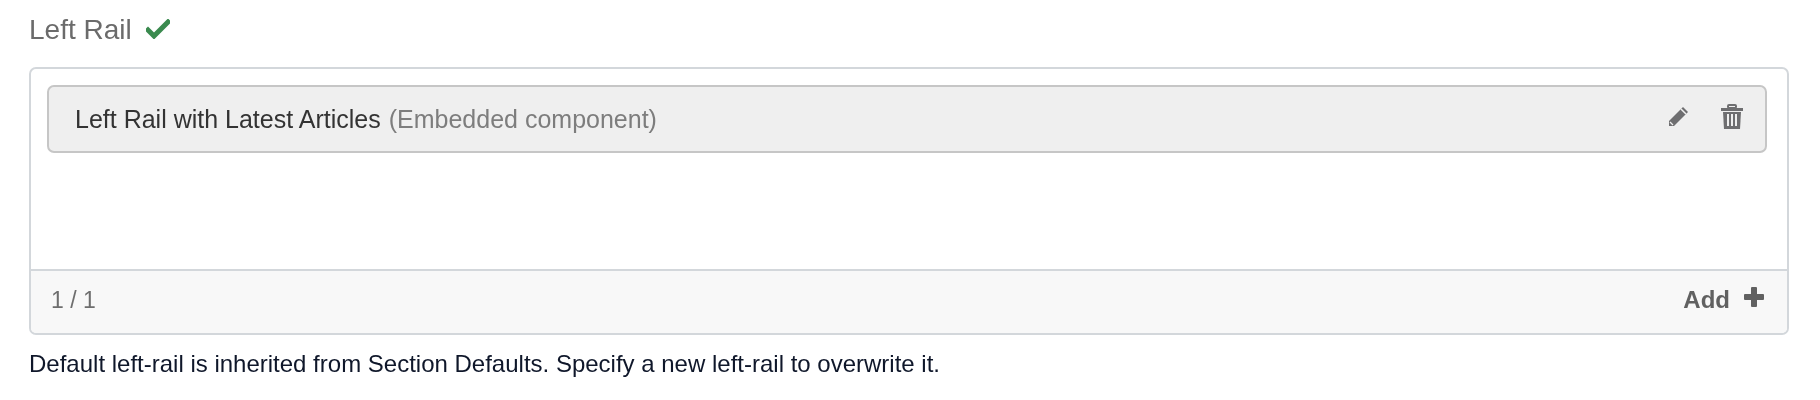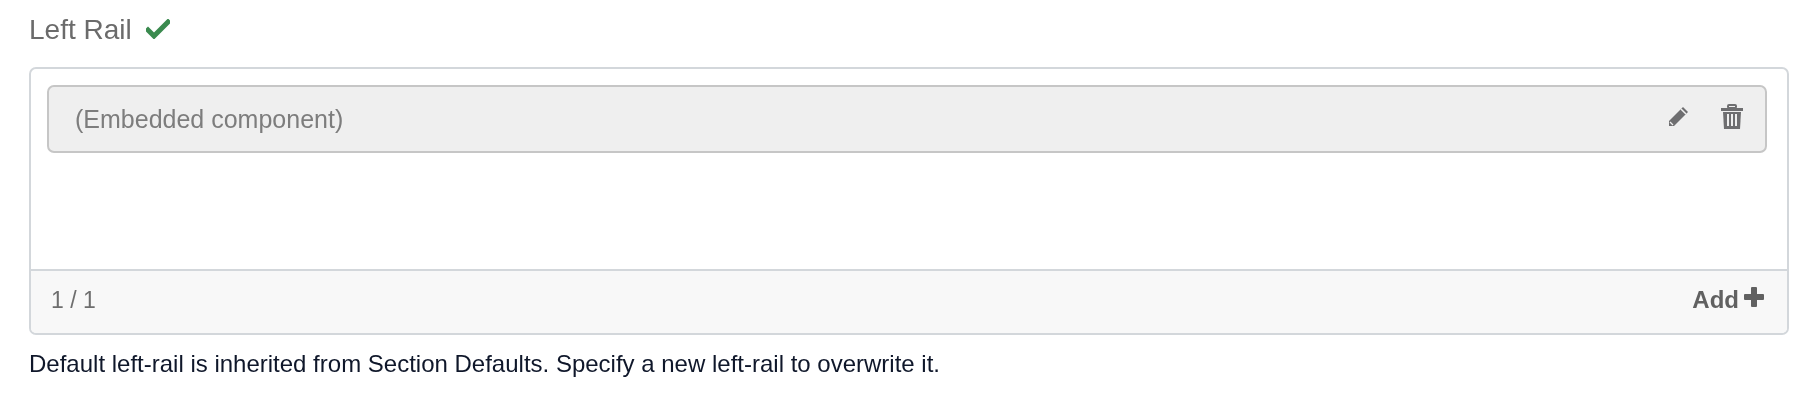--- a/index.html
+++ b/index.html
@@ -7,45 +7,46 @@
          font-family: "Liberation Sans", "DejaVu Sans", sans-serif; }
   .field-label { position: absolute; left: 29px; top: 14px; height: 40px;
                  display: flex; font-size: 28px; color: #6b6b6b; }
   .check-icon { margin-left: 14px; width: 24px; height: 20px; display: inline-block; }
   .panel { position: absolute; left: 29px; top: 67px; width: 1756px; height: 264px;
            border: 2px solid #d3d7db; border-radius: 7px; background: #ffffff; overflow: hidden; }
   .item { position: absolute; left: 16px; top: 16px; width: 1720px; height: 68px;
           border: 2px solid #c6c6c6; border-radius: 7px; background: #efefef;
           box-sizing: border-box; display: flex; align-items: center; padding-left: 26px; }
   .item-title { font-size: 25px; color: #333333; }
-  .item-type { font-size: 25px; color: #7d7d7d; margin-left: 0; }
+  .item-type { font-size: 25px; color: #7d7d7d; margin-left: 8px; }
   .item-actions { position: absolute; right: 20px; top: 0; height: 100%;
                   display: flex; align-items: center; gap: 28px; }
   .icon-btn { width: 26px; height: 26px; display: flex; align-items: center; justify-content: center; cursor: pointer; }
   .footer { position: absolute; left: 0; right: 0; bottom: 0; height: 64px;
             border-top: 2px solid #d3d7db; background: #f8f8f8;
             display: flex; align-items: center; justify-content: space-between; padding: 0 22px 4px 20px; box-sizing: border-box; }
   .count { font-size: 23px; color: #6e6e6e; }
-  .add-btn { display: flex; align-items: center; gap: 4px; font-size: 24px; font-weight: bold; color: #616161; cursor: pointer; }
+  .add-btn { display: flex; align-items: center; gap: 13px; font-size: 24px; font-weight: bold; color: #616161; cursor: pointer; }
   .help-text { position: absolute; left: 29px; top: 350px; font-size: 24px; color: #0f172a; }
 </style>
 </head>
 <body>
 
 <div class="field-label">
   <span>Left Rail</span>
   <span class="check-icon">
     <svg width="24" height="20" viewBox="0 0 24 20">
         <path d="M2 11 L8 17 L22 3" fill="none" stroke="#3a8a4e" stroke-width="5" stroke-linecap="square"></path>
       </svg>
   </span>
 </div>
 
 <div class="panel">
   <div class="item">
+    <span class="item-title">Left Rail with Latest Articles</span>
     <span class="item-type">(Embedded component)</span>
     <div class="item-actions">
       <span class="icon-btn">
         <span>
           <svg width="26" height="26" viewBox="0 0 26 26">
             <path d="M18 3 L23 8 L9 22 L4 22 L4 17 Z" fill="#6e6e70"></path>
             <path d="M16 5 L21 10" stroke="#efefef" stroke-width="1.5"></path>
             <path d="M5 18 L8 21" stroke="#efefef" stroke-width="1.2"></path>
           </svg>
         </span>

